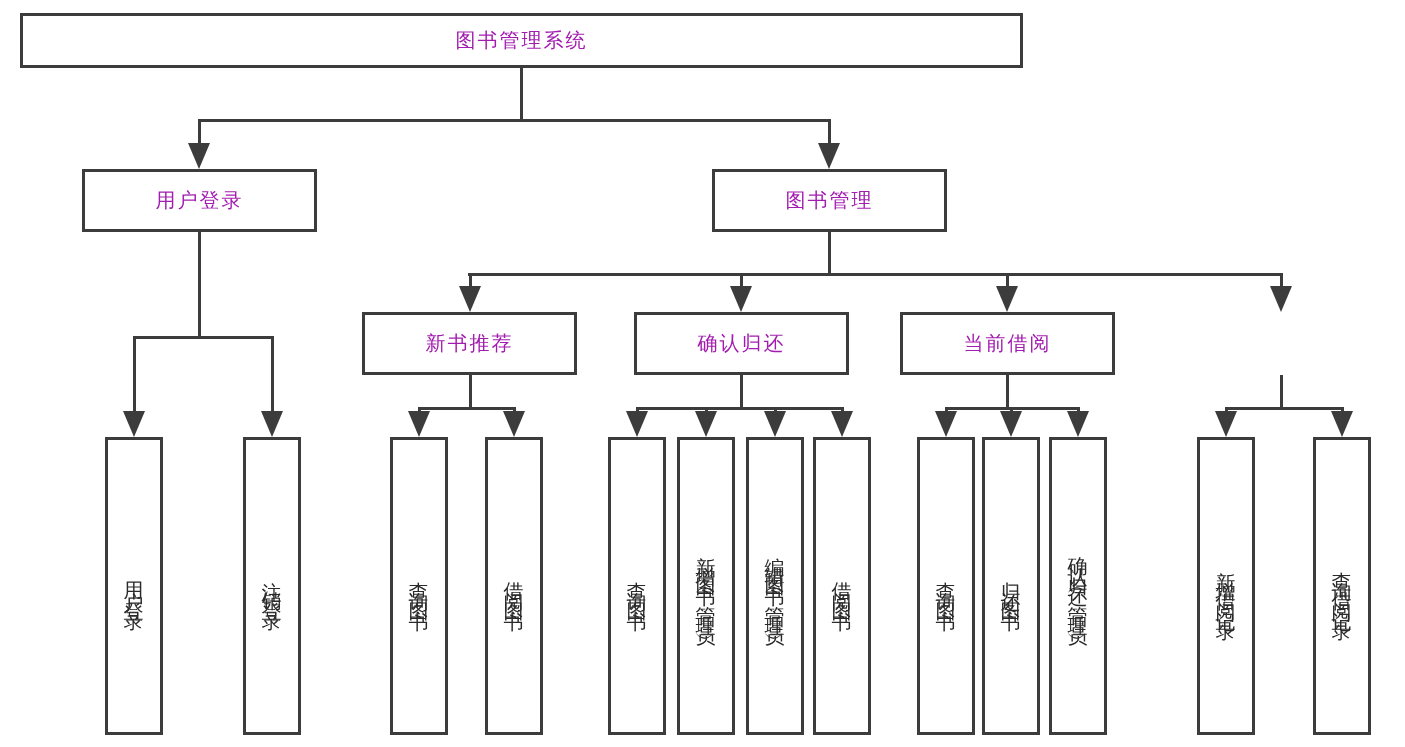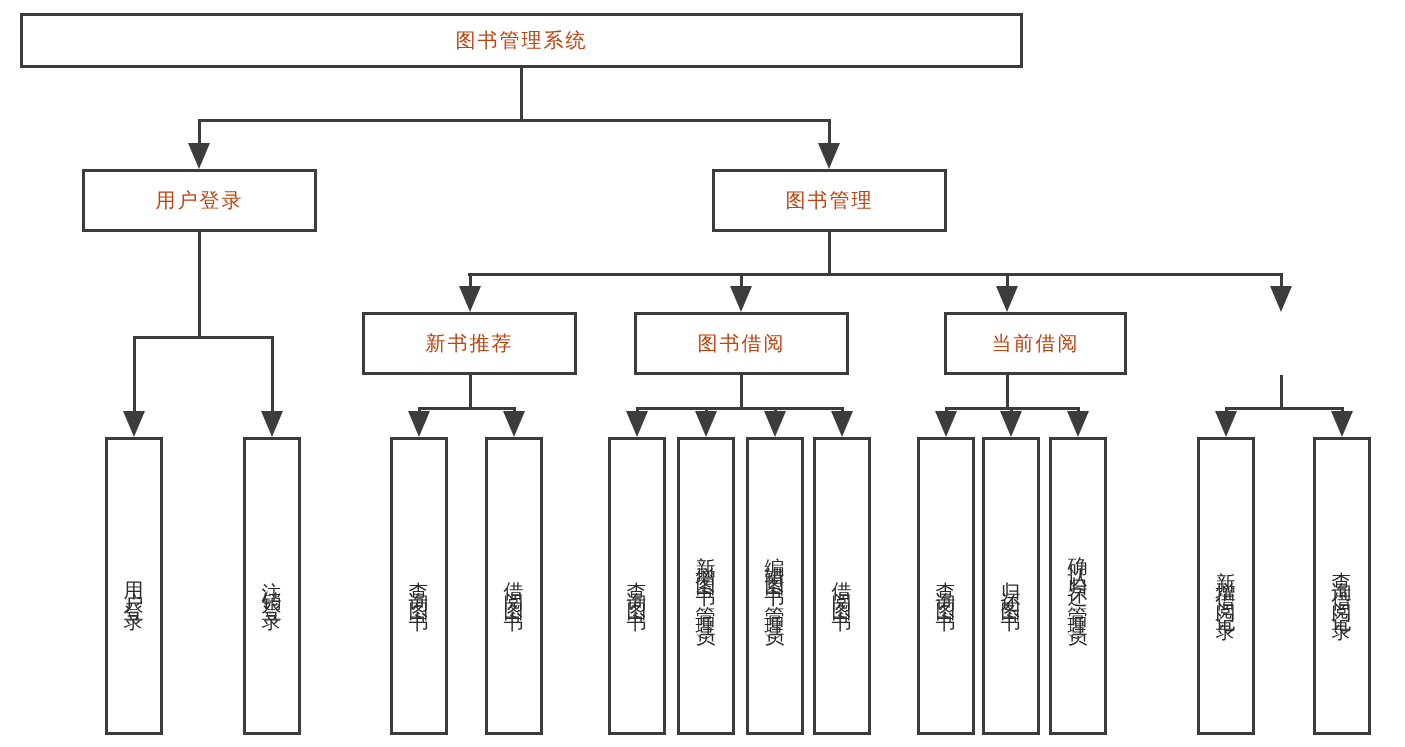--- a/index.html
+++ b/index.html
@@ -20,21 +20,21 @@
     position: absolute;
     box-sizing: border-box;
     border: 3px solid #3c3c3c;
     background: #ffffff;
     display: flex;
     align-items: center;
     justify-content: center;
   }
   .node-label {
     font-size: 20px;
-    color: #c2410c;
+    color: #a21caf;
     letter-spacing: 2px;
     white-space: nowrap;
   }
   
   .leaf-text {
     writing-mode: vertical-rl;
     font-size: 20px;
     color: #2a2a2a;
     letter-spacing: 10px;
     line-height: 1;
@@ -83,23 +83,23 @@
     <span class="node-label">用户登录</span>
   </div>
   <div class="box" style="left:362px; top:312px; width:215px; height:63px;">
     <span class="node-label">新书推荐</span>
   </div>
 
   <div class="box" style="left:712px; top:169px; width:235px; height:63px;">
     <span class="node-label">图书管理</span>
   </div>
   <div class="box" style="left:634px; top:312px; width:215px; height:63px;">
-    <span class="node-label">图书借阅</span>
-  </div>
-  <div class="box" style="left:900px; top:312px; width:183px; height:63px;margin-left:44px;">
+    <span class="node-label">确认归还</span>
+  </div>
+  <div class="box" style="left:900px; top:312px; width:215px; height:63px;">
     <span class="node-label">当前借阅</span>
   </div>
 
   <div class="box" style="left:105px; top:437px; width:58px; height:298px;">
     <span class="leaf-text">用户登录</span>
   </div>
   <div class="box" style="left:243px; top:437px; width:58px; height:298px;">
     <span class="leaf-text">注销登录</span>
   </div>
 

